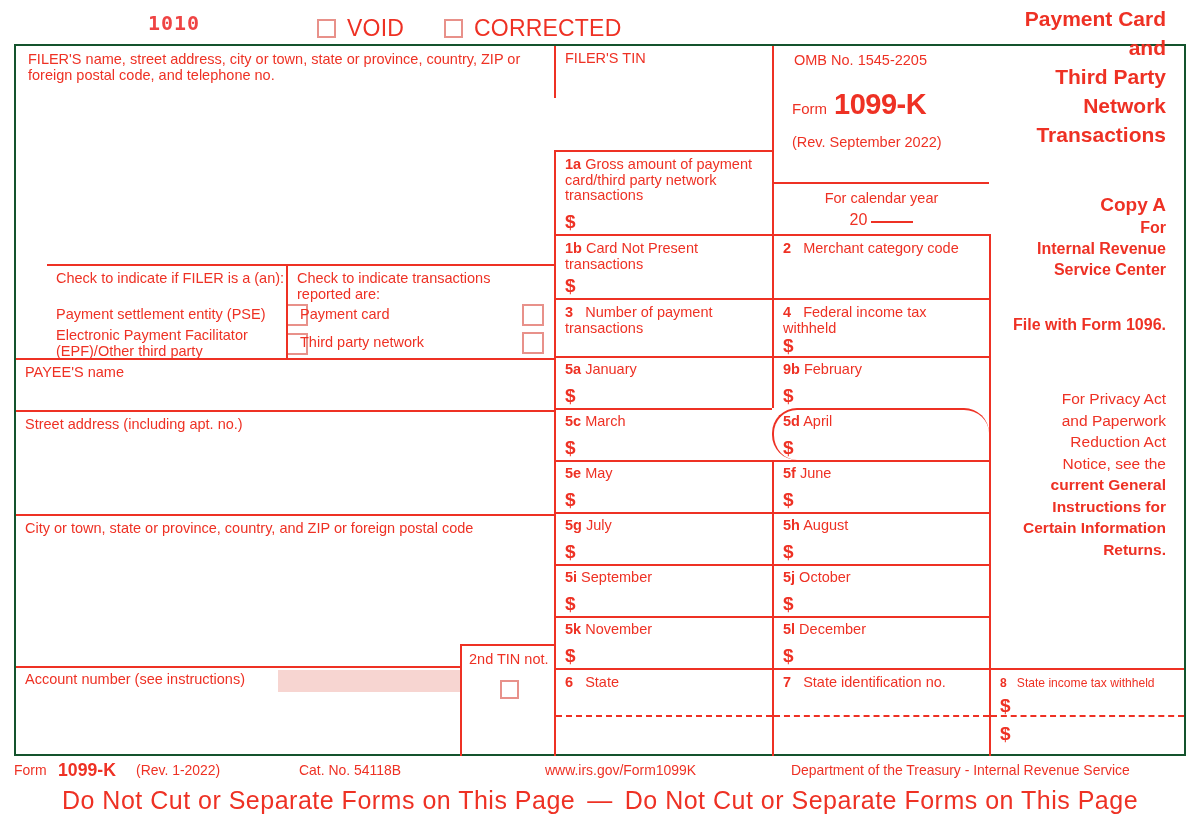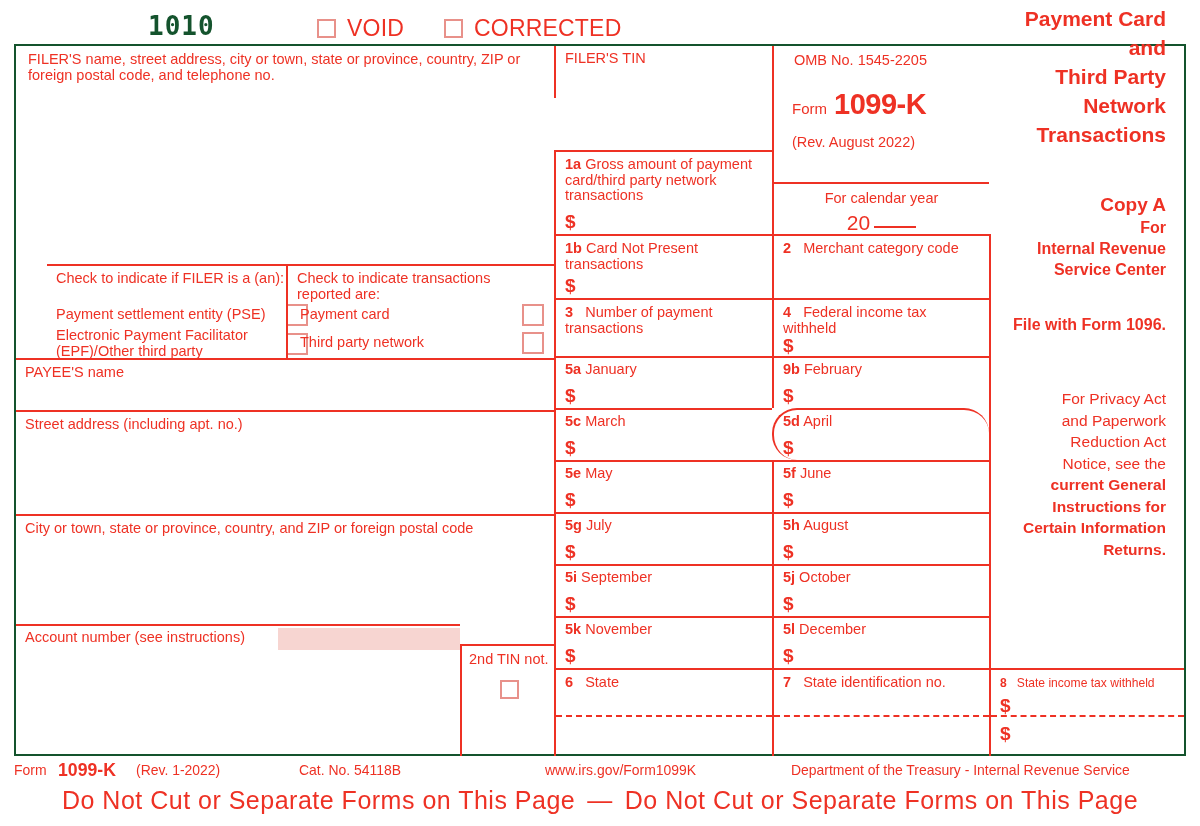--- a/index.html
+++ b/index.html
@@ -28,24 +28,24 @@
   
   #top-strip {
     position: absolute;
     left: 0; top: 0;
     width: 1200px; height: 45px;
   }
   #control-number {
     position: absolute;
     left: 148px; top: 13px;
     font-family: "DejaVu Sans Mono", monospace;
-    font-size: 26px;
+    font-size: 20px;
     font-weight: 700;
     letter-spacing: 1px;
-    color: #14532d;
+    color: #ef4444;
     line-height: 1;
   }
   .top-check-group {
     position: absolute;
     top: 17px;
     display: flex;
     align-items: center;
     gap: 11px;
   }
   #void-group  { left: 317px; }
@@ -156,21 +156,21 @@
     position: absolute;
     left: 0; right: 0; top: 6px;
     text-align: center;
     font-size: 14.5px;
     color: #ee3124;
   }
   #calendar-year-value {
     position: absolute;
     left: 0; right: 0; top: 27px;
     text-align: center;
-    font-size: 21px;
+    font-size: 16px;
     color: #ee3124;
   }
   #calendar-year-value .blank {
     display: inline-block;
     width: 42px;
     border-bottom: 2px solid #ee3124;
     margin-left: 4px;
     vertical-align: 2px;
   }
 
@@ -357,21 +357,21 @@
 
     <div class="cell bt" style="left:0;top:364px;width:538px;height:104px;">
       <div class="cell-label">Street address (including apt. no.)</div>
     </div>
 
     <div class="cell bt" style="left:0;top:468px;width:538px;height:52px;">
       <div class="cell-label">City or town, state or province, country, and ZIP or foreign postal code</div>
     </div>
 
 
-    <div class="cell bt" style="left:0;top:578px;width:444px;height:112px;">
+    <div class="cell bt" style="left:0;top:620px;width:444px;height:112px;">
       <div id="account-shade"></div>
       <div class="cell-label" style="top:4px;">Account number (see instructions)</div>
     </div>
 
     <div class="cell bt bl" style="left:444px;top:598px;width:94px;height:112px;">
       <div id="tin-not-label">2nd TIN not.</div>
       <div id="tin-not-box"></div>
     </div>
 
     <div class="cell bl" style="left:538px;top:0;width:218px;height:52px;">
@@ -474,21 +474,21 @@
       <div class="dashed-split" style="top:45px;"></div>
       <div class="dollar" style="top:54px;">$</div>
     </div>
 
     <div class="cell bl" style="left:756px;top:0;width:217px;height:136px;">
       <div id="omb-no">OMB No. 1545-2205</div>
       <div id="form-id-line">
         <span id="form-word">Form</span>
         <span id="form-number">1099-K</span>
       </div>
-      <div id="form-rev">(Rev. August 2022)</div>
+      <div id="form-rev">(Rev. September 2022)</div>
     </div>
 
     <div class="cell bt bl" style="left:756px;top:136px;width:217px;height:52px;">
       <div id="calendar-year-label">For calendar year</div>
       <div id="calendar-year-value"><span>20</span><span class="blank"></span></div>
     </div>
 
     <div class="cell bl" style="left:973px;top:188px;width:195px;height:434px;"></div>
 
   </div>

